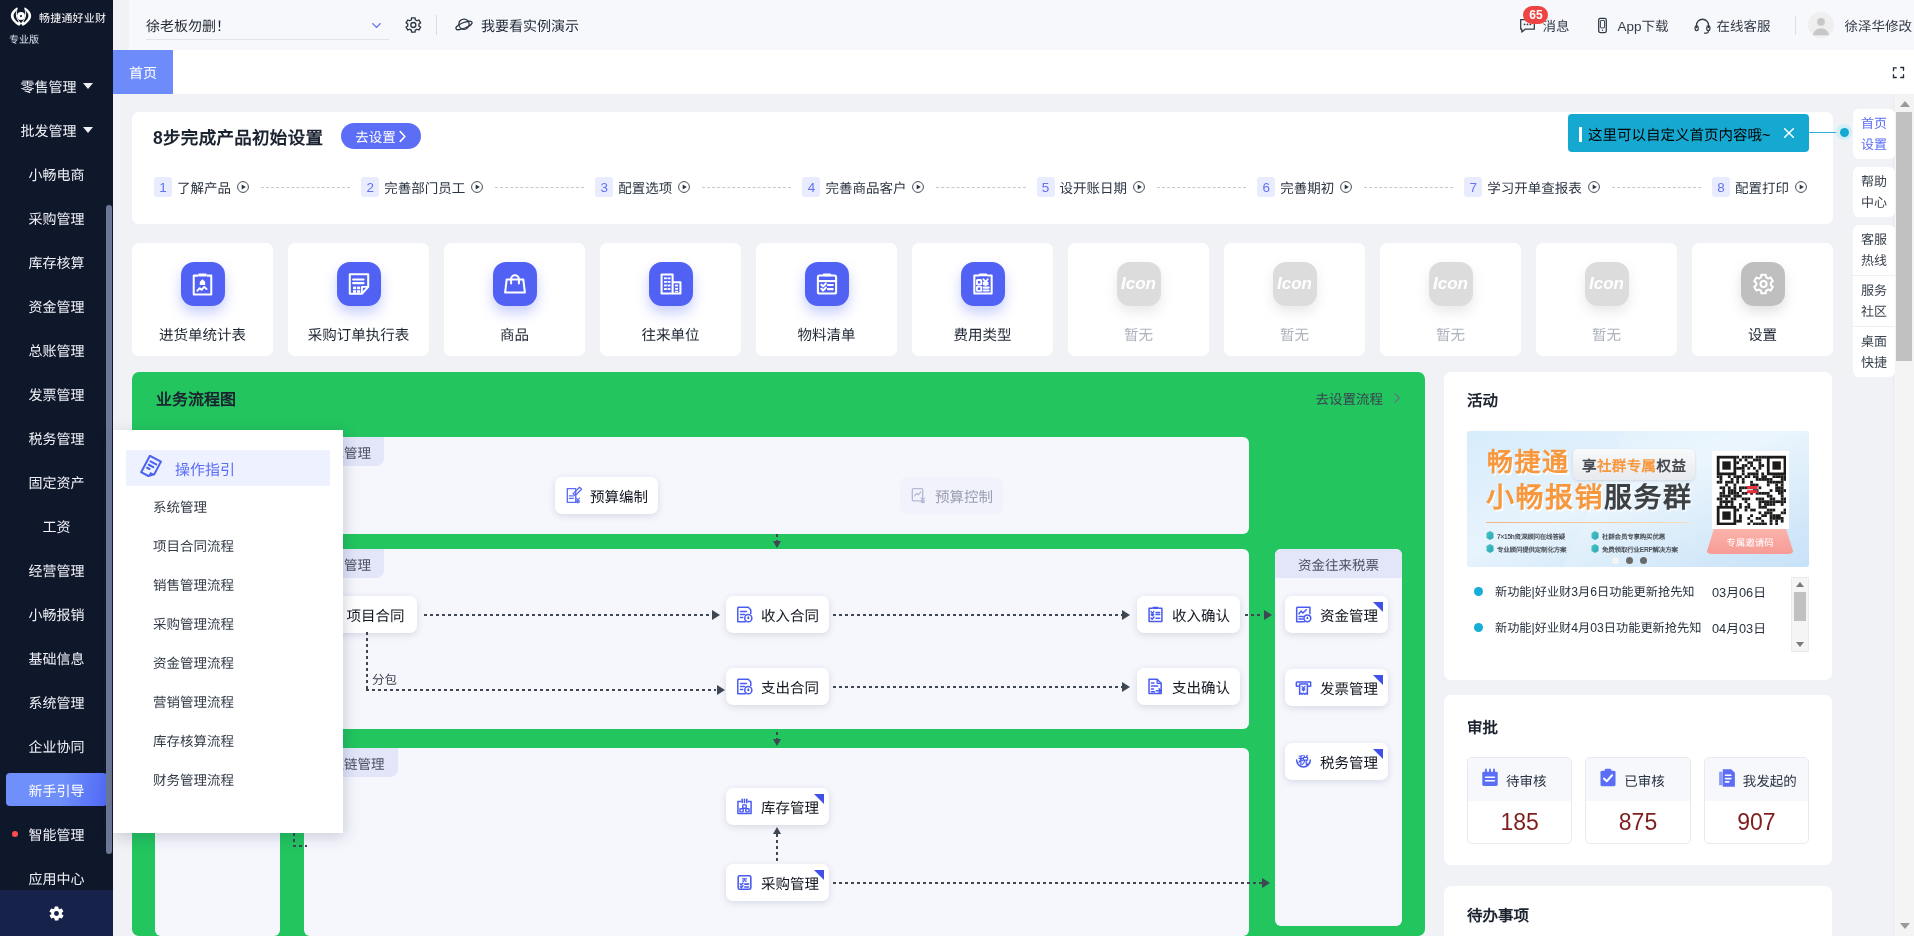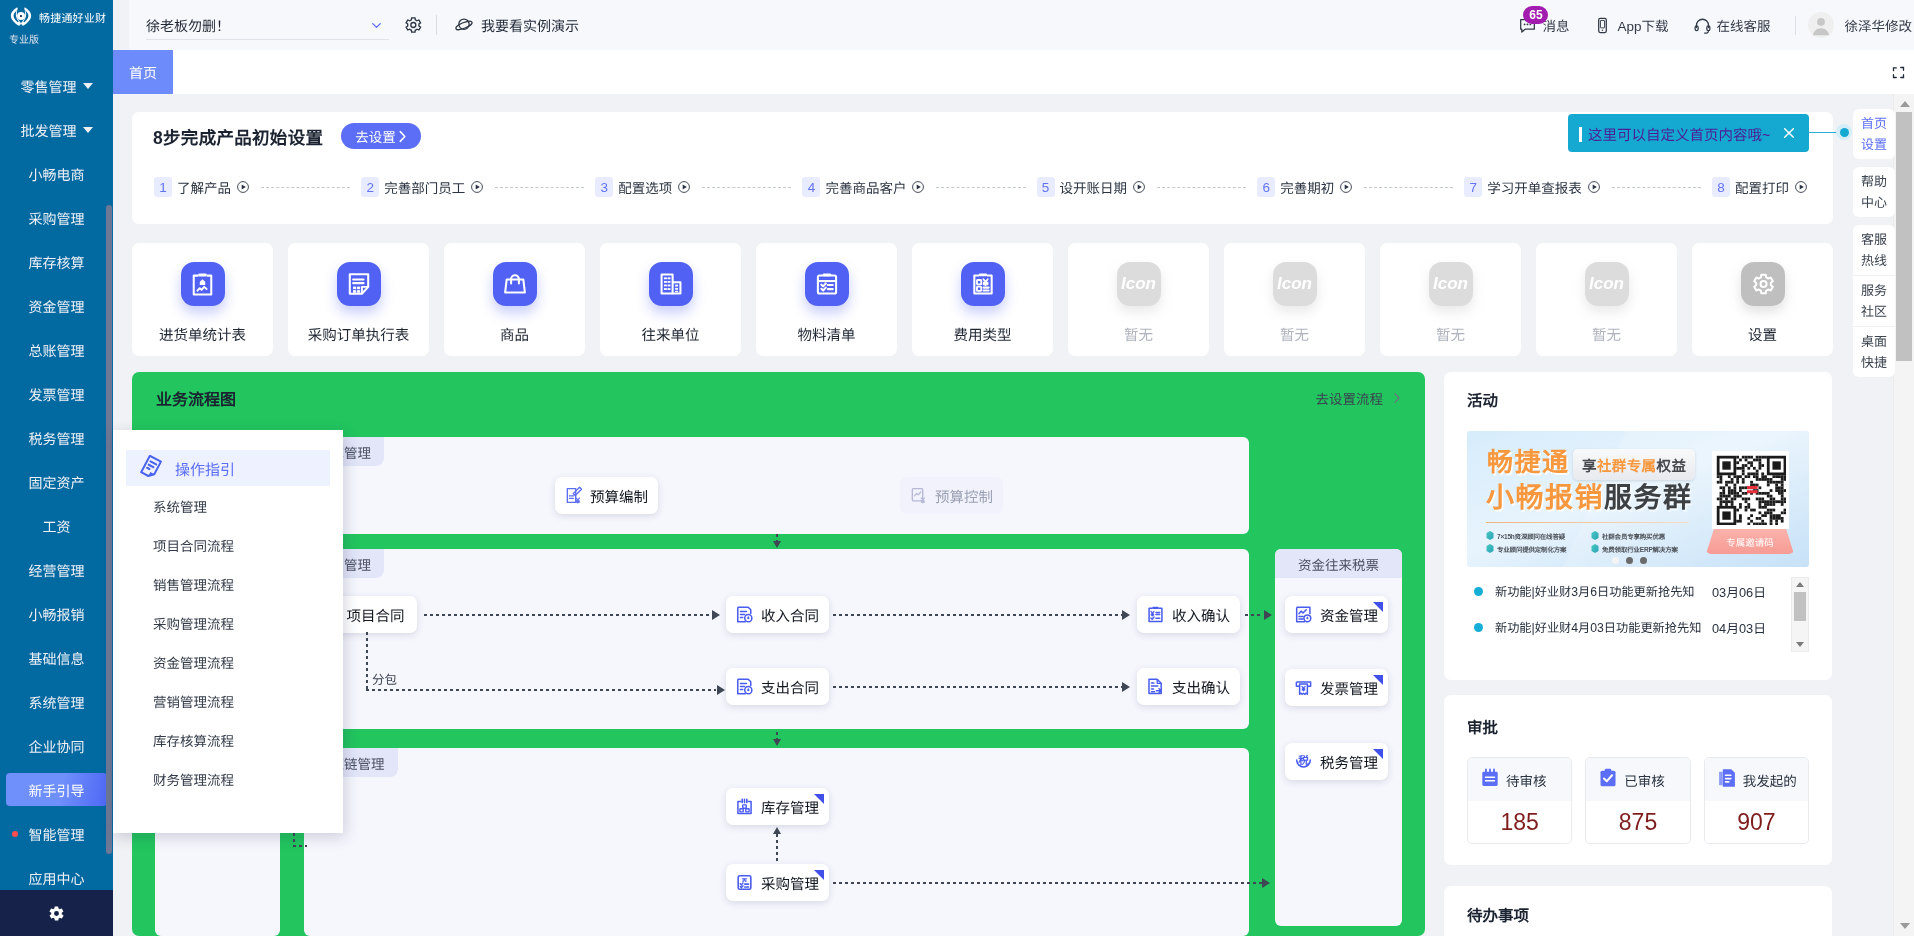--- a/index.html
+++ b/index.html
@@ -2,21 +2,21 @@
 <html lang="zh-CN"><head>
 <meta charset="utf-8">
 <title>畅捷通好业财</title>
 <style>
   *{box-sizing:border-box;margin:0;padding:0;}
   html,body{width:1914px;height:936px;overflow:hidden;}
   body{font-family:"Liberation Sans",sans-serif;background:#f1f2f5;color:#1f2733;font-size:13px;}
   .app{position:relative;width:1914px;height:936px;overflow:hidden;}
 
   
-  .sidebar{position:absolute;left:0;top:0;width:113px;height:936px;background:#0369a1;z-index:30;}
+  .sidebar{position:absolute;left:0;top:0;width:113px;height:936px;background:#0f172a;z-index:30;}
   .brand{height:50px;display:flex;flex-direction:column;justify-content:center;padding-left:8px;}
   .brand-row{display:flex;align-items:center;gap:5px;}
   .brand-logo{width:26px;height:25px;flex:0 0 26px;}
   .brand-name{font-size:11px;color:#fff;letter-spacing:.2px;white-space:nowrap;}
   .brand-edition{font-size:10px;color:#dfe3ef;margin-top:1px;padding-left:1px;}
   .side-list{position:absolute;top:64px;left:0;width:113px;height:826px;overflow:hidden;}
   .side-item{height:44px;display:flex;align-items:center;justify-content:center;gap:6px;
     color:#eef0f6;font-size:14px;position:relative;cursor:pointer;}
   .side-item.active{color:#fff;}
   .side-item.active::before{content:'';position:absolute;left:6px;top:5px;width:101px;height:33px;
@@ -34,21 +34,21 @@
   .header{position:absolute;left:129px;top:0;width:1801px;height:50px;background:#f7f8fb;display:flex;align-items:center;z-index:25;}
   .acct{position:relative;margin-left:17px;width:243px;height:30px;display:flex;align-items:center;
     border-bottom:1px solid #e0e3ea;}
   .acct-val{font-size:14px;color:#1f2733;}
   .acct-chev{position:absolute;right:5px;top:8px;}
   .hdr-gear{margin-left:13px;width:22px;height:22px;display:flex;align-items:center;justify-content:center;cursor:pointer;}
   .hdr-divider{width:1px;height:20px;background:#d8dce6;margin-left:12px;}
   .hdr-demo{display:flex;align-items:center;gap:7px;margin-left:17px;font-size:14px;color:#222b3a;cursor:pointer;}
   .hdr-right{margin-left:auto;display:flex;align-items:center;padding-right:18px;gap:0;}
   .hdr-btn{display:flex;align-items:center;gap:5px;font-size:13.5px;color:#323a47;cursor:pointer;position:relative;padding:0 12px;}
-  .badge{position:absolute;left:17px;top:-9px;min-width:25px;height:18px;border-radius:9px;background:#a21caf;color:#fff;
+  .badge{position:absolute;left:17px;top:-9px;min-width:25px;height:18px;border-radius:9px;background:#ef4444;color:#fff;
     font-size:12px;font-weight:bold;display:flex;align-items:center;justify-content:center;padding:0 4px;line-height:1;}
   .hdr-sep{width:1px;height:19px;background:#dcdfe6;margin:0 12px;}
   .avatar{width:26px;height:26px;border-radius:50%;background:#efefef;display:flex;align-items:center;justify-content:center;overflow:hidden;}
   .uname{font-size:13.5px;color:#323a47;margin-left:11px;}
 
   
   .tabbar{position:absolute;left:113px;top:50px;width:1801px;height:44px;background:#fff;z-index:20;}
   .tab{height:44px;min-width:60px;padding:0 15px;display:inline-flex;align-items:center;justify-content:center;
     font-size:14px;color:#5f6672;cursor:pointer;}
   .tab.active{background:#6d8bfb;color:#fff;}
@@ -66,21 +66,21 @@
     display:inline-flex;align-items:center;gap:2px;padding:0 14px;cursor:pointer;}
   .steps{display:flex;align-items:center;padding:0 25px 0 22px;height:28px;margin-top:19px;}
   .step{display:flex;align-items:center;gap:5px;white-space:nowrap;}
   .step-num{width:18px;height:20px;border-radius:3px;background:#e9ecfe;color:#6273f2;font-size:13.5px;
     display:flex;align-items:center;justify-content:center;}
   .step-lbl{font-size:13.5px;color:#2b3442;}
   .step-dash{flex:1;border-top:1.6px dashed #c3c8d2;margin:0 11px;min-width:40px;}
 
   
   .tooltip{position:absolute;left:1568px;top:114px;width:241px;height:38px;background:#15a9d1;border-radius:4px;display:flex;align-items:center;
-    padding:0 12px 0 11px;color:#4c1d95;font-size:14.5px;z-index:12;justify-content:space-between;}
+    padding:0 12px 0 11px;color:#000000;font-size:14.5px;z-index:12;justify-content:space-between;}
   .tooltip .bar{width:3px;height:15px;background:#fff;display:inline-block;margin-right:6px;vertical-align:-2px;}
   .tooltip-line{position:absolute;left:1805px;top:132px;width:38px;height:1.4px;background:#2aaed4;z-index:11;}
   .tooltip-dot{position:absolute;left:1836px;top:124px;width:16px;height:16px;border-radius:50%;background:#d4eef7;
     display:flex;align-items:center;justify-content:center;z-index:12;}
   .tooltip-dot i{width:9px;height:9px;border-radius:50%;background:#15a9d1;display:block;}
 
   
   .shortcuts{position:absolute;left:19px;top:149px;width:1701px;height:113px;display:flex;gap:15px;}
   .sc{flex:1;background:#fff;border-radius:7px;display:flex;flex-direction:column;align-items:center;padding-top:19px;cursor:pointer;}
   .sc-ico{width:44px;height:44px;border-radius:13px;background:#5061f3;display:flex;align-items:center;justify-content:center;

